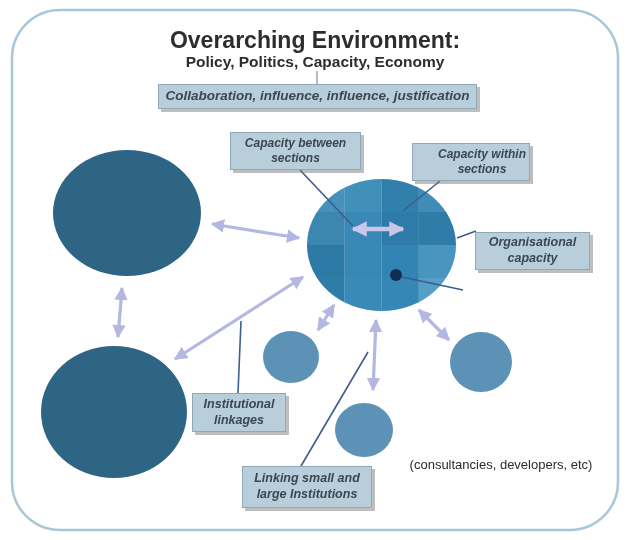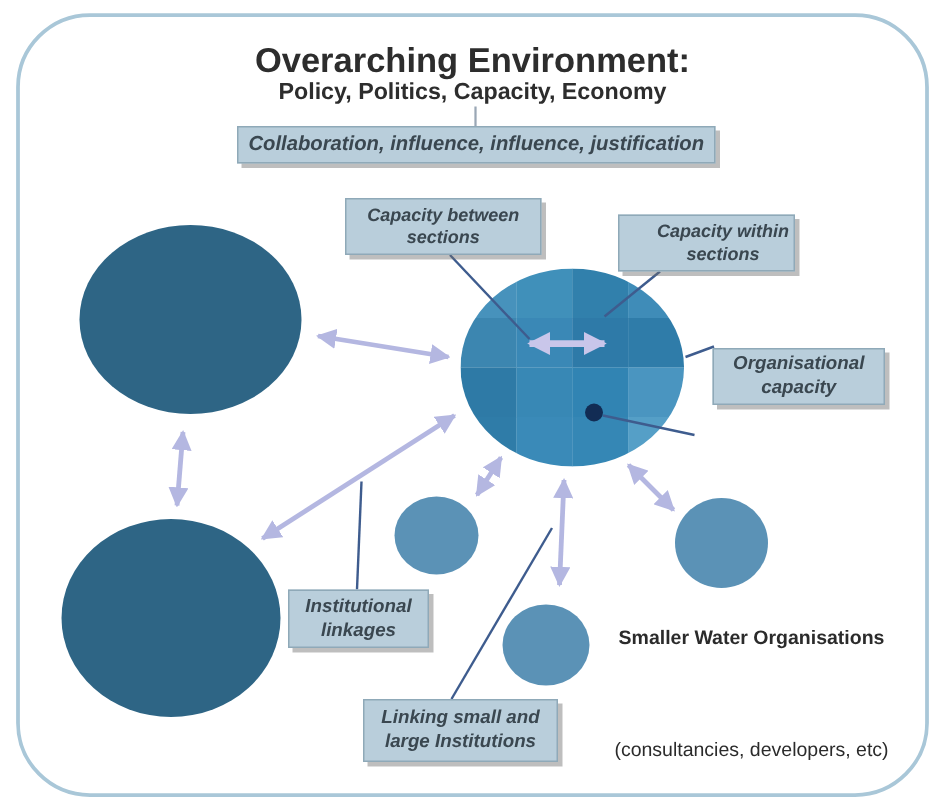--- a/index.html
+++ b/index.html
@@ -125,17 +125,16 @@
   <div class="abs tag" id="tag-capacity-within">Capacity within
 sections</div>
   <div class="abs tag" id="tag-organisational">Organisational
 capacity</div>
   <div class="abs tag" id="tag-institutional">Institutional
 linkages</div>
   <div class="abs tag" id="tag-linking">Linking small and
 large Institutions</div>
 
   <div class="abs" id="smaller-water-label">
-    <div class="t1">Smaller Water Organisations</div>
     <div class="t2">(consultancies, developers, etc)</div>
   </div>
 
 </div>
 
 </body></html>

